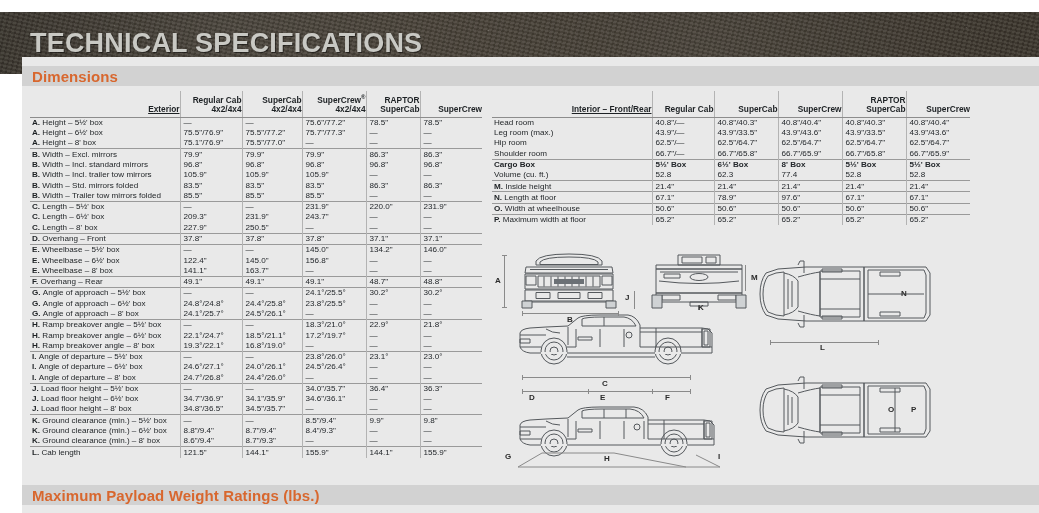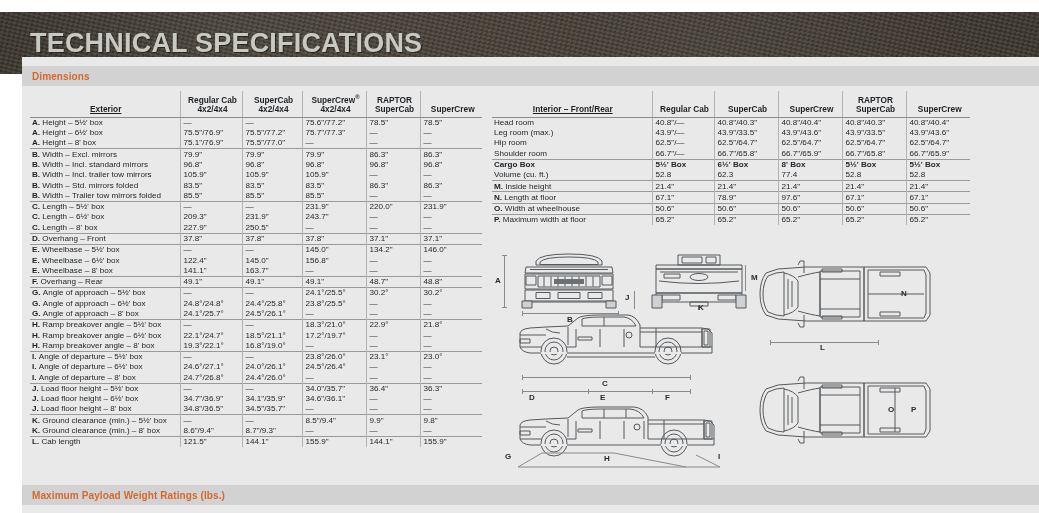--- a/index.html
+++ b/index.html
@@ -55,42 +55,42 @@
 
   
   .section-bar {
     position:absolute; left:0; width:1017px; height:20px;
     background:#d2d2d2;
     display:flex; align-items:center;
   }
   .section-bar .label {
     margin-left:10px;
     color:#d8672e;
-    font-weight:bold; font-size:10px;
+    font-weight:bold; font-size:15px;
     letter-spacing:.1px;
   }
   #sec-dimensions { top:9px; }
   #sec-payload { top:428px; }
 
   
   table.spec {
     border-collapse:collapse;
     font-size:8.1px;
     color:#23272b;
     table-layout:fixed;
   }
   table.spec td, table.spec th { padding:0; }
 
   .tbl-left  { position:absolute; left:8px;  top:34px; width:452px; }
   .tbl-right { position:absolute; left:470px; top:34px; width:540px; }
 
   
   table.spec thead th {
     vertical-align:bottom;
-    text-align:center;
+    text-align:right;
     font-weight:bold;
     font-size:8.3px;
     line-height:9.6px;
     padding:0 0 1.5px 3px;
     border-bottom:1.1px solid #8c8c8c;
     border-left:1px solid #b3b3b3;
     color:#1d2124;
     height:26px;
     margin-left:48px;
   }
@@ -390,20 +390,28 @@
             <td>—</td>
             <td>—</td>
           </tr>
           <tr class="grp-start">
             <td class="lbl"><span class="ltr">K. </span>Ground clearance (min.) – 5½' box</td>
             <td>—</td>
             <td>—</td>
             <td>8.5"/9.4"</td>
             <td>9.9"</td>
             <td>9.8"</td>
+          </tr>
+          <tr>
+            <td class="lbl"><span class="ltr">K. </span>Ground clearance (min.) – 6½' box</td>
+            <td>8.8"/9.4"</td>
+            <td>8.7"/9.4"</td>
+            <td>8.4"/9.3"</td>
+            <td>—</td>
+            <td>—</td>
           </tr>
           <tr>
             <td class="lbl"><span class="ltr">K. </span>Ground clearance (min.) – 8' box</td>
             <td>8.6"/9.4"</td>
             <td>8.7"/9.3"</td>
             <td>—</td>
             <td>—</td>
             <td>—</td>
           </tr>
           <tr class="grp-start">

